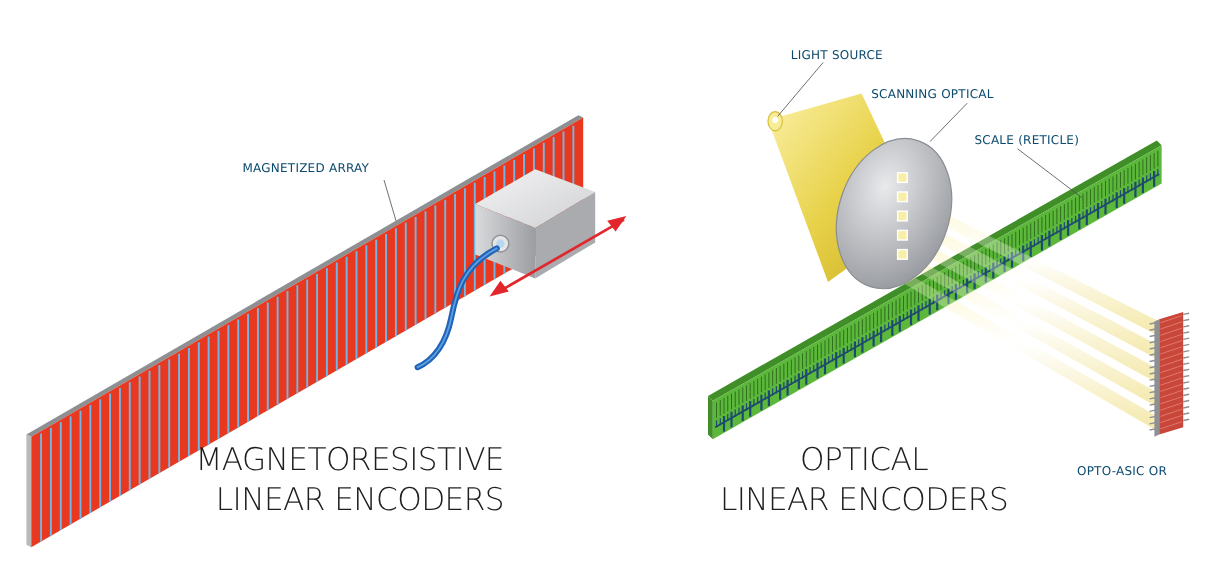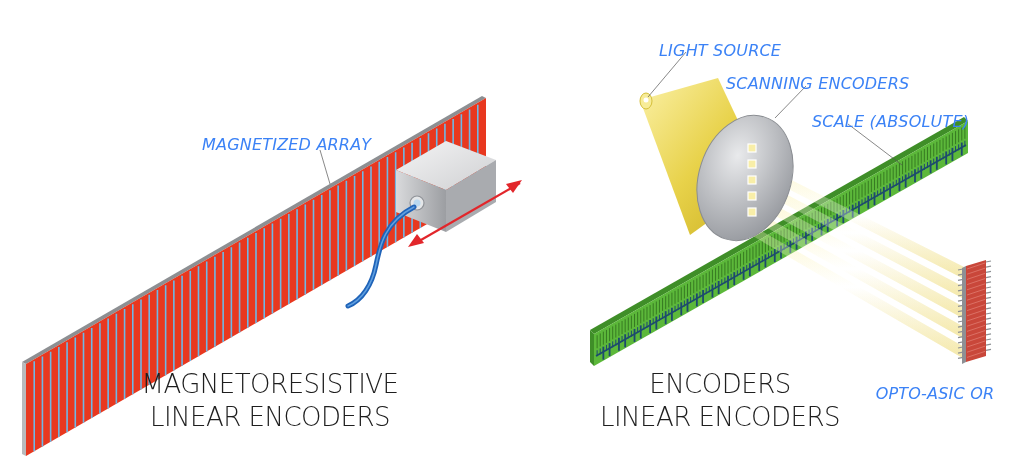--- a/index.html
+++ b/index.html
@@ -1,18 +1,18 @@
 <!DOCTYPE html>
 <html><head>
 <meta charset="utf-8">
 <style>
   html, body { margin: 0; padding: 0; background: #ffffff; }
   body { width: 1024px; height: 475px; position: relative; overflow: hidden; font-family: "DejaVu Sans", sans-serif; }
   #stage { position: absolute; left: 0; top: 0; width: 1024px; height: 475px; }
-  .lbl { position: absolute; color: #3b82f6; font-size: 16px; letter-spacing: 0.2px; white-space: nowrap; font-family: "DejaVu Sans", sans-serif; font-style: italic; }
+  .lbl { position: absolute; color: #0c4a6e; font-size: 10px; letter-spacing: 0.2px; white-space: nowrap; font-family: "DejaVu Sans", sans-serif; }
   .title { position: absolute; color: #1e1e1e; font-size: 26px; font-weight: 300; text-align: center; line-height: 33px; font-family: "DejaVu Sans", sans-serif; letter-spacing: -0.5px; }
   .title span { display: block; }
 </style>
 </head>
 <body>
 
 <div id="stage">
 <svg width="1024" height="475" viewBox="0 0 1024 475" xmlns="http://www.w3.org/2000/svg">
   <defs>
     <linearGradient id="sensorTop" x1="0" y1="0" x2="1" y2="1">
@@ -463,28 +463,28 @@
           <line x1="967" y1="357.4" x2="985" y2="351.4" stroke="#e07a6e" stroke-width="0.8"></line>
         </g>
   </g>
 
   <line x1="686" y1="52" x2="648" y2="97" stroke="#555" stroke-width="0.7"></line>
   <line x1="806" y1="86" x2="775" y2="118" stroke="#555" stroke-width="0.7"></line>
   <line x1="848" y1="124" x2="902" y2="165" stroke="#555" stroke-width="0.7"></line>
 </svg>
 
   <div class="lbl" style="left:202px; top:135px;">MAGNETIZED ARRAY</div>
-  <div class="title" style="left:120px; top:368px; width:300px;">
+  <div class="title" style="left:120px; top:368px; width:300px;text-align:right;">
     <span>MAGNETORESISTIVE</span>
     <span>LINEAR ENCODERS</span>
   </div>
 
   <div class="lbl" style="left:659px; top:41px;">LIGHT SOURCE</div>
-  <div class="lbl" style="left:726px; top:74px;">SCANNING ENCODERS</div>
-  <div class="lbl" style="left:812px; top:112px;">SCALE (ABSOLUTE)</div>
+  <div class="lbl" style="left:726px; top:74px;">SCANNING OPTICAL</div>
+  <div class="lbl" style="left:812px; top:112px;">SCALE (RETICLE)</div>
   <div class="lbl" style="left:860px; top:358px; text-align:center; width:150px; line-height:16px;margin-top:28px;">
     <div>OPTO-ASIC OR</div>
   </div>
   <div class="title" style="left:560px; top:368px; width:320px;">
-    <span>ENCODERS</span>
+    <span>OPTICAL</span>
     <span>LINEAR ENCODERS</span>
   </div>
 </div>
 
 </body></html>

